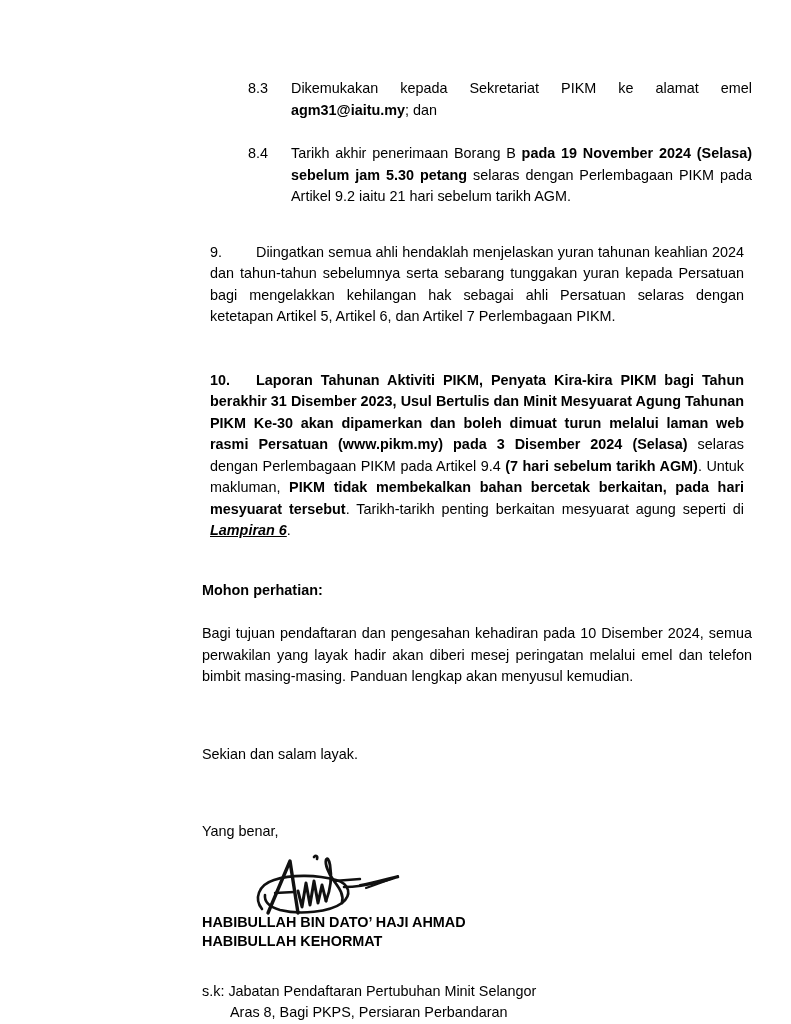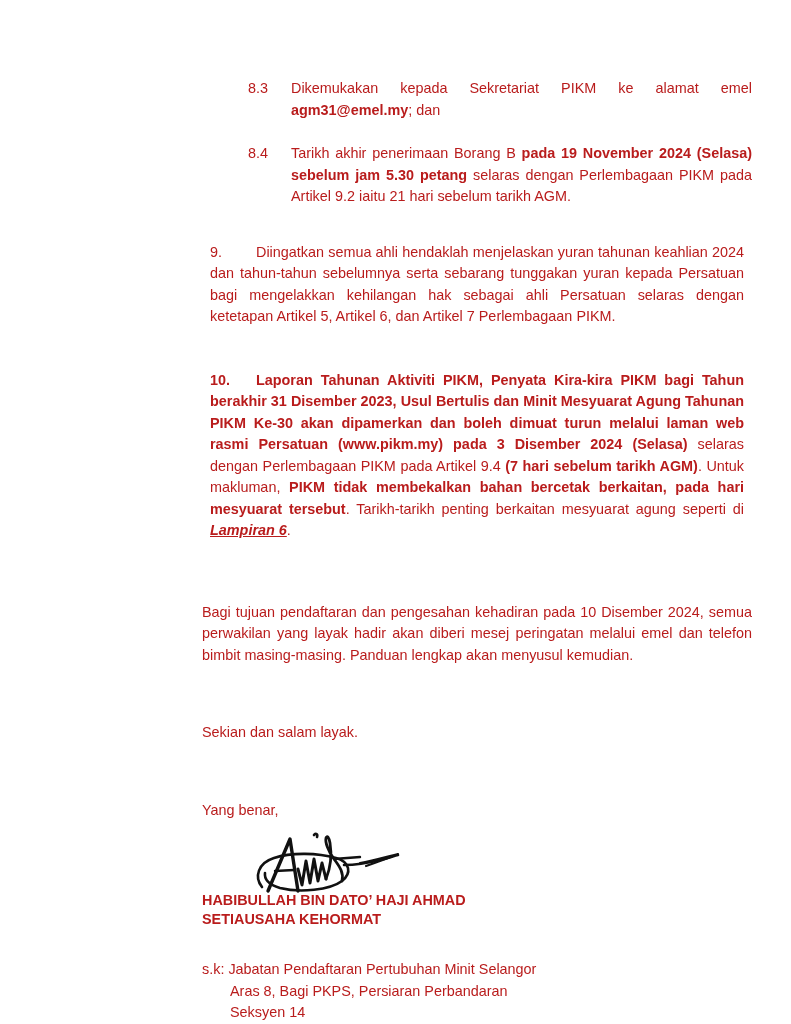--- a/index.html
+++ b/index.html
@@ -7,21 +7,21 @@
     margin: 0;
     padding: 0;
     background: #ffffff;
   }
   .page {
     position: relative;
     width: 791px;
     height: 1024px;
     background: #ffffff;
     font-family: "Liberation Sans", sans-serif;
-    color: #b91c1c;
+    color: #000000;
     overflow: hidden;
     box-sizing: border-box;
   }
   .content {
     position: absolute;
     left: 202px;
     top: 78px;
     width: 550px;
   }
 
@@ -130,40 +130,41 @@
   }
 </style>
 </head>
 <body>
 
 <div class="page">
   <div class="content">
 
     <div class="subitem">
       <div class="num">8.3</div>
-      <div class="body"><span>Dikemukakan kepada Sekretariat PIKM ke alamat emel </span><b>agm31@emel.my</b><span>; dan</span></div>
+      <div class="body"><span>Dikemukakan kepada Sekretariat PIKM ke alamat emel </span><b>agm31@iaitu.my</b><span>; dan</span></div>
     </div>
 
     <div class="gap-22"></div>
 
     <div class="subitem">
       <div class="num">8.4</div>
       <div class="body"><span>Tarikh akhir penerimaan Borang B </span><b>pada 19 November 2024 (Selasa) sebelum jam 5.30 petang</b><span> selaras dengan Perlembagaan PIKM pada Artikel 9.2 iaitu 21 hari sebelum tarikh AGM.</span></div>
     </div>
 
     <div class="gap-26"></div>
 
     <div class="numpara"><span class="lead-num">9.</span><span>Diingatkan semua ahli hendaklah menjelaskan yuran tahunan keahlian 2024 dan tahun-tahun sebelumnya serta sebarang tunggakan yuran kepada Persatuan bagi mengelakkan kehilangan hak sebagai ahli Persatuan selaras dengan ketetapan Artikel 5, Artikel 6, dan Artikel 7 Perlembagaan PIKM.</span></div>
 
     <div class="gap-26"></div>
 
     <div class="numpara"><span class="lead-num b">10.</span><b>Laporan Tahunan Aktiviti PIKM, Penyata Kira-kira PIKM bagi Tahun berakhir 31 Disember 2023, Usul Bertulis dan Minit Mesyuarat Agung Tahunan PIKM Ke-30 akan dipamerkan dan boleh dimuat turun melalui laman web rasmi Persatuan (www.pikm.my) pada 3 Disember 2024 (Selasa)</b><span> selaras dengan Perlembagaan PIKM pada Artikel 9.4 </span><b>(7 hari sebelum tarikh AGM)</b><span>. Untuk makluman, </span><b>PIKM tidak membekalkan bahan bercetak berkaitan, pada hari mesyuarat tersebut</b><span>. Tarikh-tarikh penting berkaitan mesyuarat agung seperti di </span><span class="lampiran">Lampiran 6</span><span>.</span></div>
 
     <div class="gap-30"></div>
 
+    <div class="heading-bold">Mohon perhatian:</div>
 
     <div class="gap-22"></div>
 
     <div class="para">Bagi tujuan pendaftaran dan pengesahan kehadiran pada 10 Disember 2024, semua perwakilan yang layak hadir akan diberi mesej peringatan melalui emel dan telefon bimbit masing-masing. Panduan lengkap akan menyusul kemudian.</div>
 
     <div class="gap-56"></div>
 
     <div class="plain">Sekian dan salam layak.</div>
 
     <div class="gap-56"></div>
@@ -182,21 +183,21 @@
           <path d="M78 54 C82 44, 84 30, 82 18 C81 12, 79 10, 78 13 C77 17, 80 26, 86 34 C92 42, 96 48, 94 56" stroke-width="2.8"></path>
           <path d="M86 34 L112 32" stroke-width="2.4"></path>
           <path d="M96 40 C108 40, 120 38, 132 35 C140 33, 146 31, 150 30" stroke-width="2.6"></path>
           <path d="M112 38 C124 36, 138 32, 150 29 L140 33 C132 36, 124 39, 118 41" stroke-width="2.2"></path>
           <path d="M66 10 C68 8, 70 9, 69 12" stroke-width="2.6"></path>
         </g>
       </svg>
     </div>
 
     <div class="signer">HABIBULLAH BIN DATO’ HAJI AHMAD</div>
-    <div class="signer">SETIAUSAHA KEHORMAT</div>
+    <div class="signer">HABIBULLAH KEHORMAT</div>
 
     <div class="gap-30"></div>
 
     <div class="cc">
       <div><span class="cc-label">s.k:</span>&nbsp;<span>Jabatan Pendaftaran Pertubuhan Minit Selangor</span></div>
       <span class="cc-indent">Aras 8, Bagi PKPS, Persiaran Perbandaran</span>
       <span class="cc-indent">Seksyen 14</span>
       <span class="cc-indent">40000 Shah Alam</span>
 
     </div>

